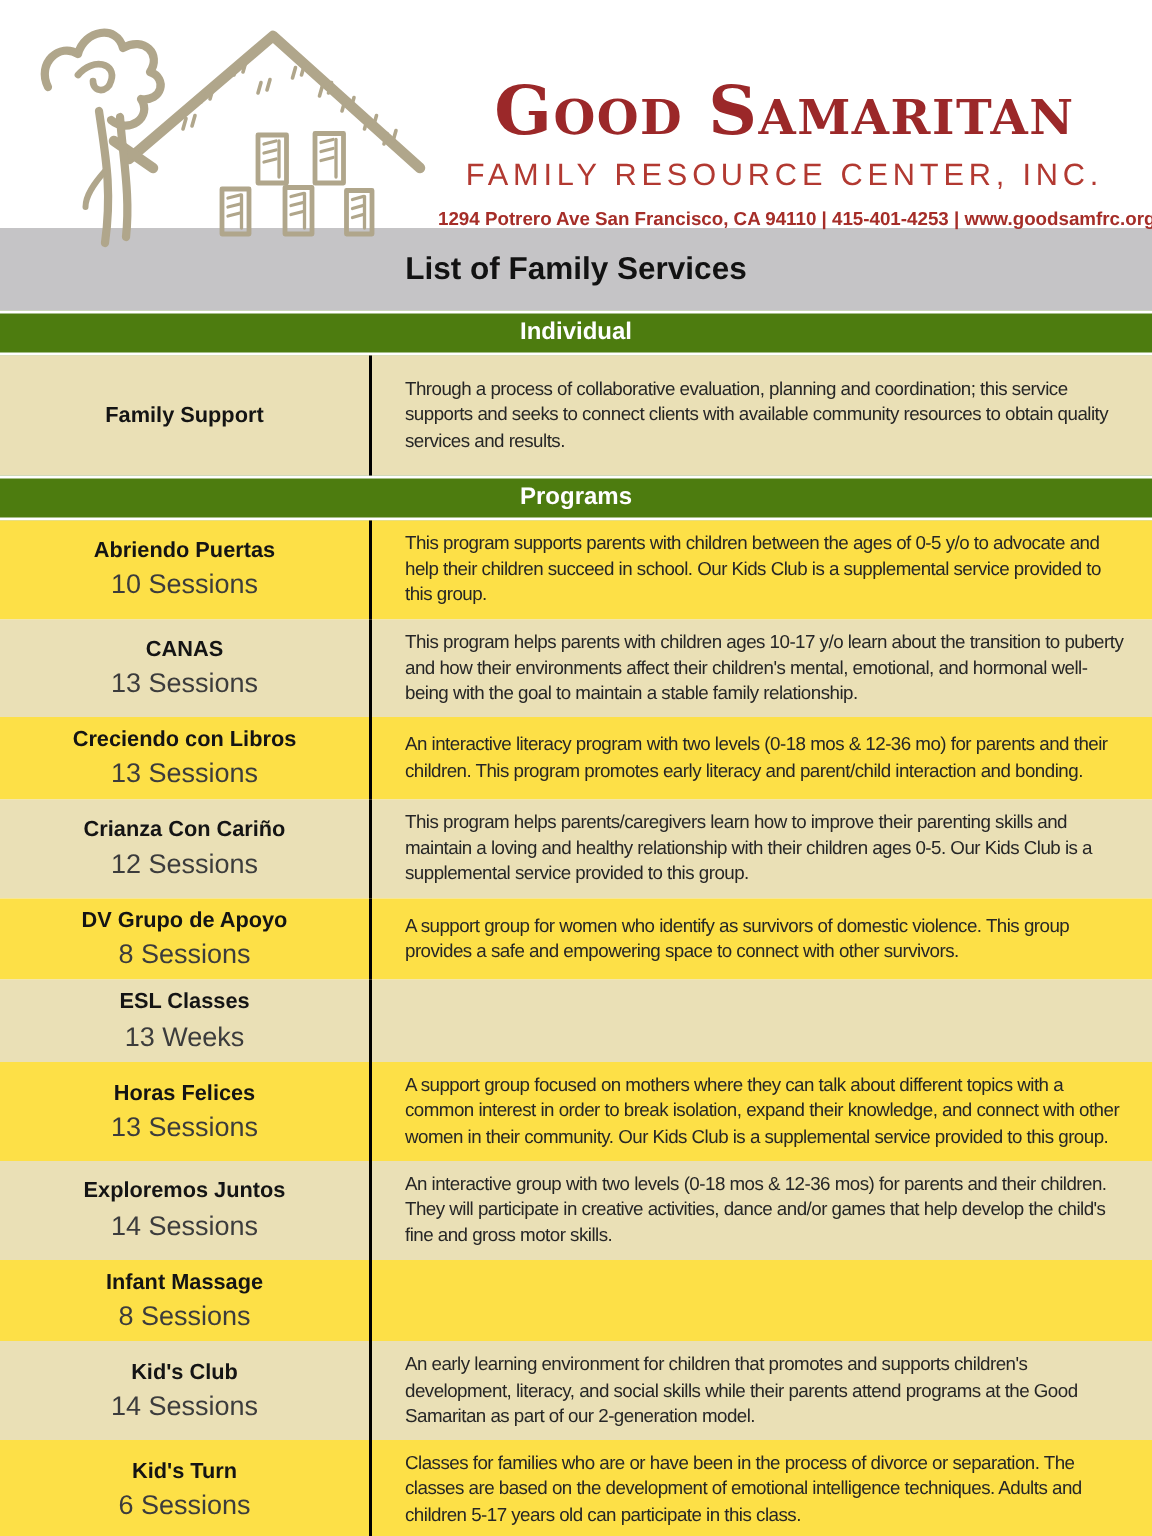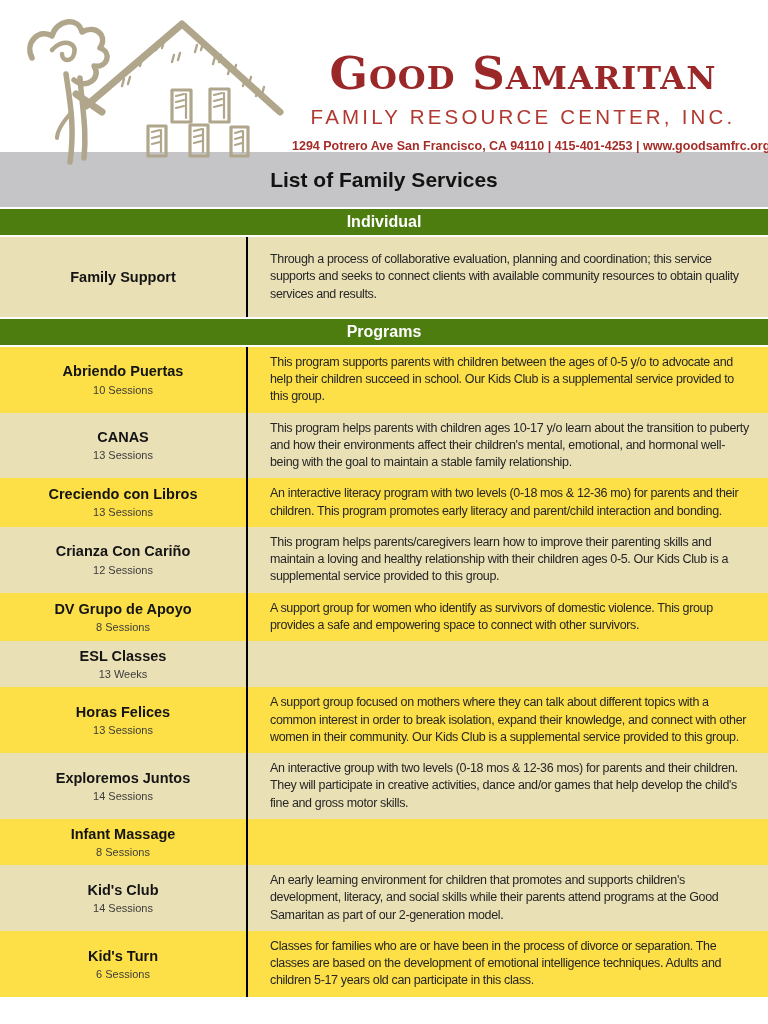--- a/index.html
+++ b/index.html
@@ -37,21 +37,21 @@
   .row{display:flex;align-items:stretch;}
   .row.tan{background:#eae0b6;}
   .row.white{background:#fde047;}
   .cell-left{
     width:248px;flex:0 0 248px;box-sizing:border-box;border-right:2px solid #000000;
     display:flex;flex-direction:column;align-items:center;justify-content:center;
     text-align:center;padding:6px 10px;
   }
   .row-lg .cell-left,.row-lg .cell-right{padding-top:14px;padding-bottom:14px;}
   .svc-name{font-size:14.5px;font-weight:bold;color:#141414;line-height:1.25;}
-  .svc-sessions{font-size:11px;color:#3c3c3c;margin-top:3px;line-height:1.2;}
+  .svc-sessions{font-size:18px;color:#3c3c3c;margin-top:3px;line-height:1.2;}
   .cell-right{
     flex:1;box-sizing:border-box;padding:7px 18px 7px 22px;
     display:flex;align-items:center;
   }
   .svc-desc{
     font-size:12.5px;line-height:1.38;letter-spacing:-0.35px;color:#262626;
   }
 </style>
 </head>
 <body>

